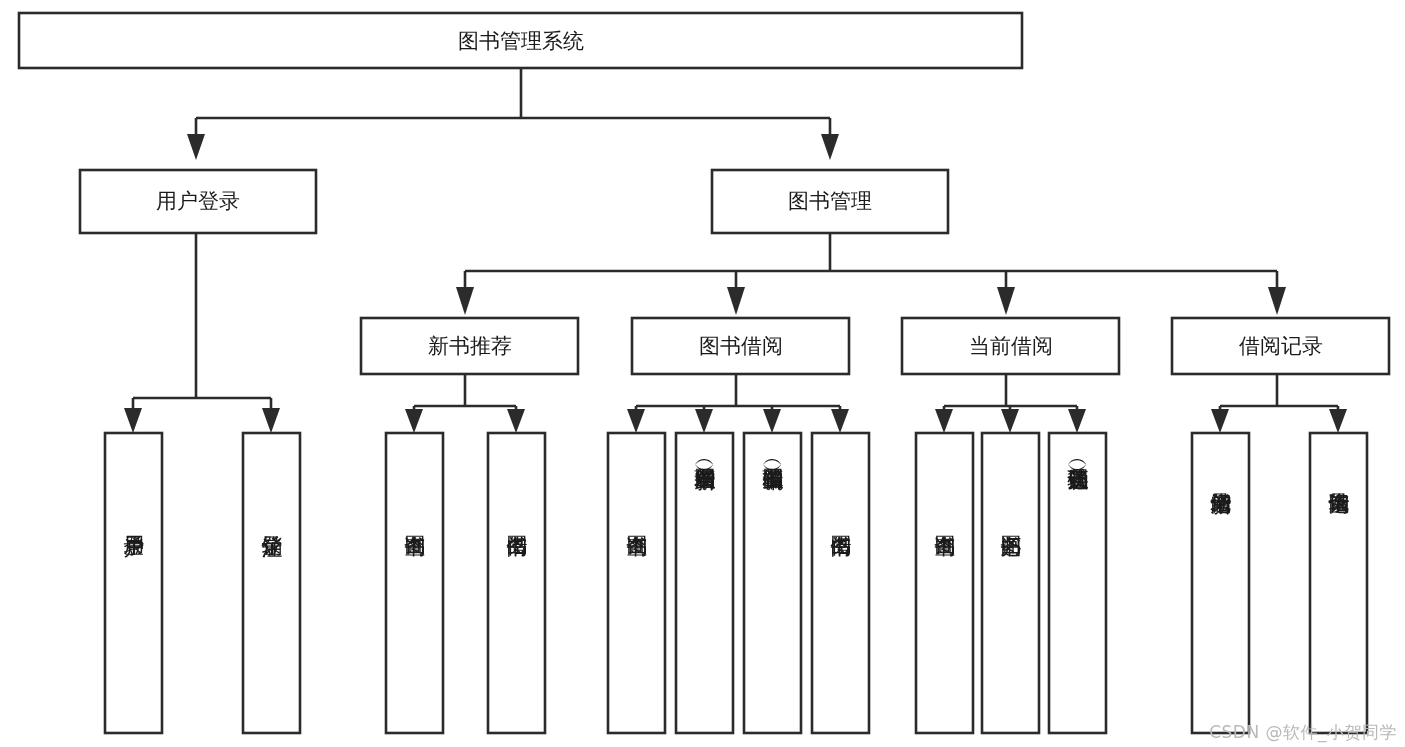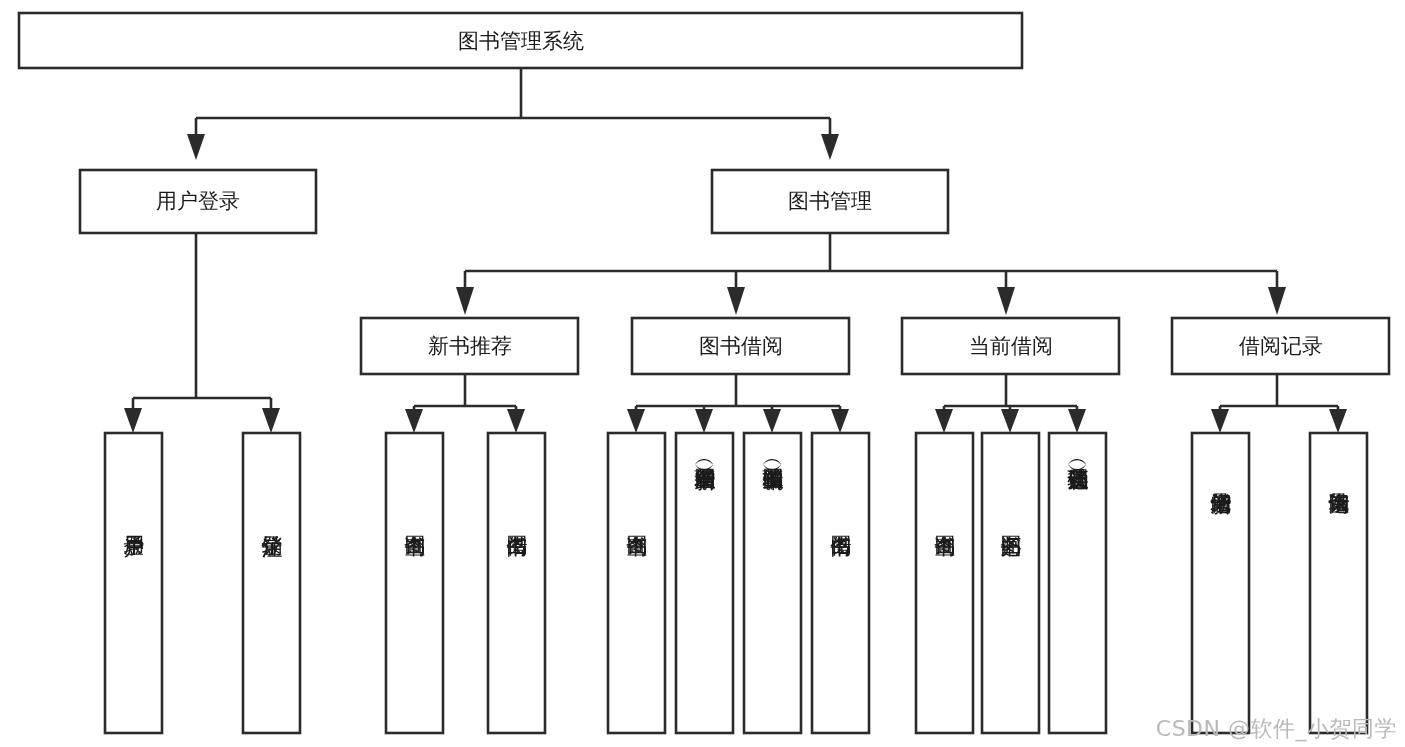--- a/index.html
+++ b/index.html
@@ -54,21 +54,21 @@
     fill: #1b1b1b;
     font-family: "DejaVu Sans", "Liberation Sans", sans-serif;
     font-size: 21px;
     text-anchor: middle;
   }
   .watermark {
     position: absolute;
     right: 8px;
     bottom: 3px;
     font-family: "DejaVu Sans", "Liberation Sans", sans-serif;
-    font-size: 22px;
+    font-size: 17px;
     color: #b9b9b9;
     letter-spacing: 0.5px;
     white-space: nowrap;
     user-select: none;
   }
 </style>
 </head>
 <body>
 
 <div id="diagram-root">

